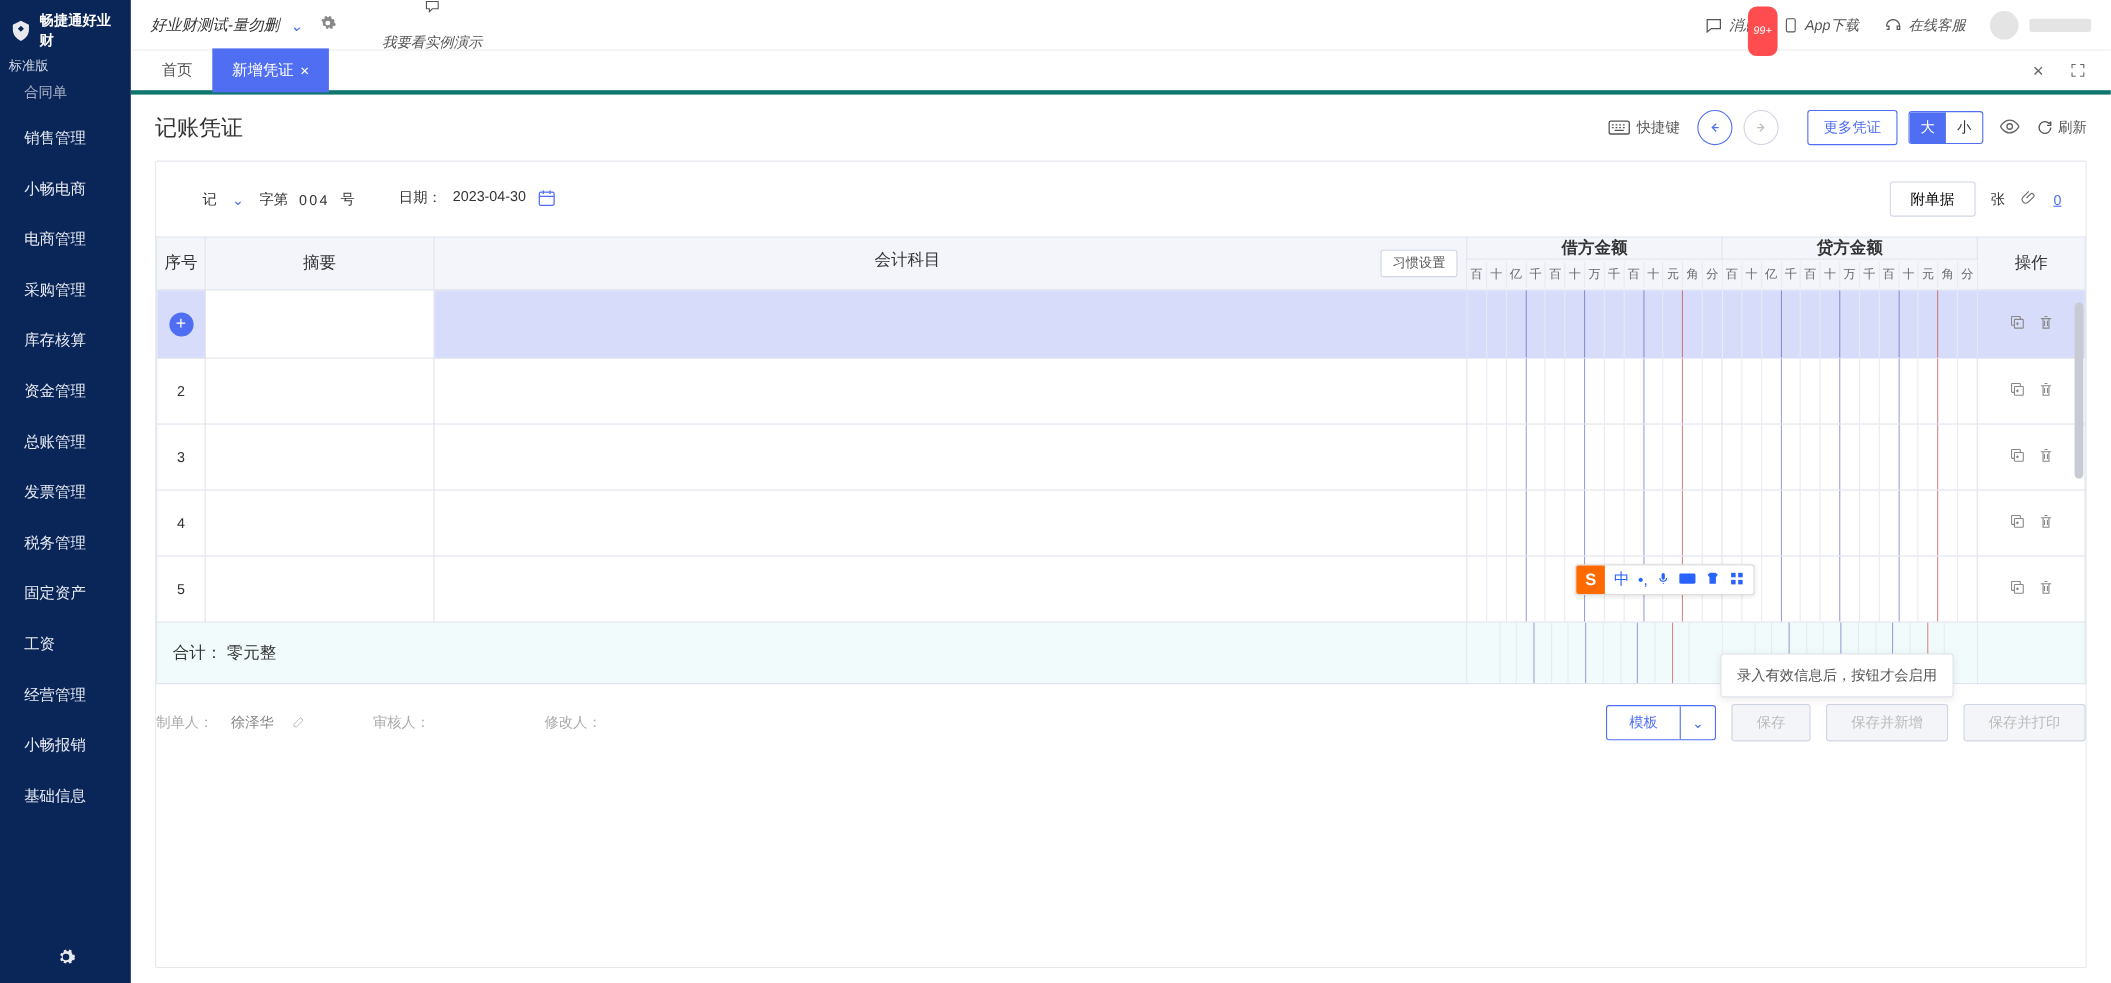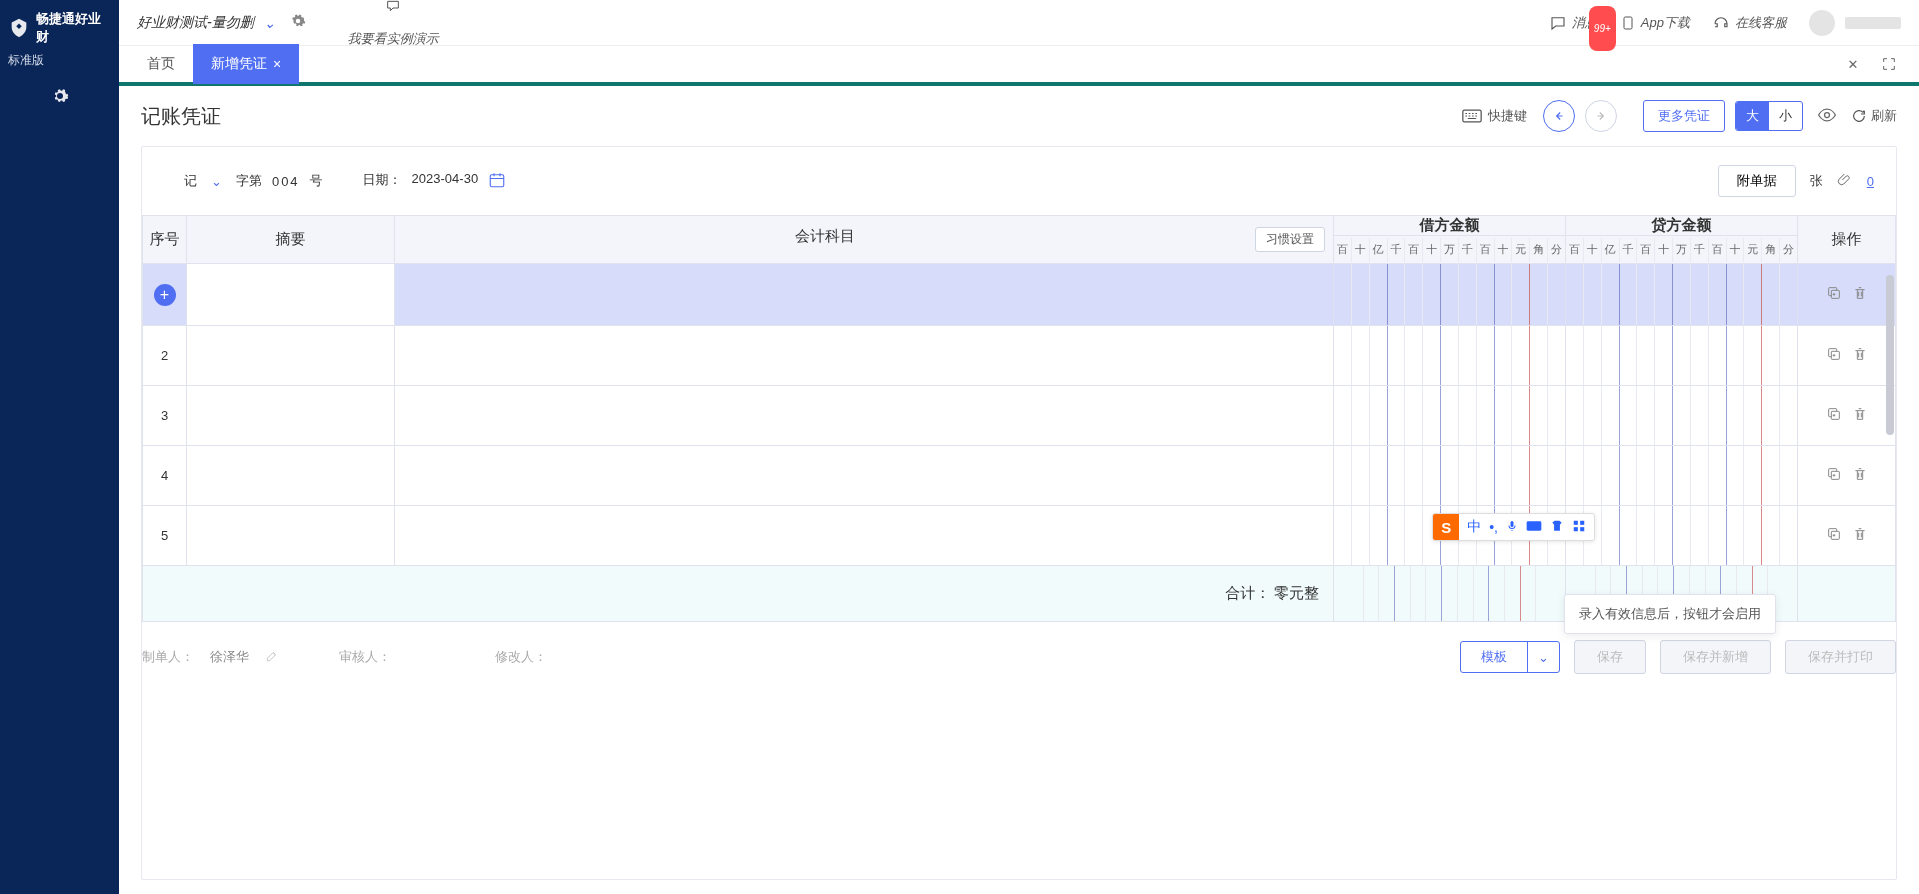--- a/index.html
+++ b/index.html
@@ -88,21 +88,21 @@
 .amt-cell { flex: 1; border-right: 1px solid #e8eaf2; }
 .amt-cell:last-child { border-right: none; }
 .amt-cell.sep3 { border-right-color: #9aa3d8; }
 .amt-cell.sepdec { border-right-color: #d88a8a; }
 .tr-active .amt-cell.sep3 { border-right-color: #8891d0; }
 .tr-active .amt-cell.sepdec { border-right-color: #cc7a7a; }
 .add-btn { width: 22px; height: 22px; background: #4f6ef2; color: #fff; border-radius: 50%; display: inline-flex; align-items: center; justify-content: center; cursor: pointer; font-size: 16px; }
 .ops-cell { display: flex; gap: 10px; justify-content: center; align-items: center; }
 .op-icon { cursor: pointer; color: #888; }
 .vt tfoot td { background: #f1fbfb; height: 56px; padding: 0 14px; color: #333; font-size: 15px; }
-.total-cell { text-align: right; font-family: Liberation Serif, serif; }
+.total-cell { text-align: left; }
 .footer-row { padding: 18px 0 10px 0; display: flex; align-items: center; gap: 16px; color: #aaa; font-size: 13px; }
 .footer-row .fval { color: #888; }
 .edit-icon { color: #bbb; cursor: pointer; }
 .footer-row .gap { width: 28px; }
 .actions { margin-left: auto; display: flex; align-items: center; gap: 14px; position: relative; }
 .tpl-btn { display: flex; border: 1px solid #4f6ef2; border-radius: 3px; overflow: hidden; text-align: center; }
 .tpl-l { padding: 6px 20px; color: #4f6ef2; cursor: pointer; }
 .tpl-r { padding: 6px 10px; border-left: 1px solid #4f6ef2; color: #4f6ef2; cursor: pointer; display: flex; align-items: center; }
 .act-btn { padding: 7px 22px; border-radius: 3px; border: 1px solid #d0d5e3; background: #f4f5f9; color: #bbb; cursor: not-allowed; font-size: 13px; }
 .tooltip { position: absolute; bottom: 40px; right: 120px; background: #fff; border: 1px solid #e0e3ed; box-shadow: 0 2px 8px rgba(0,0,0,0.08); padding: 10px 14px; border-radius: 3px; font-size: 13px; color: #555; white-space: nowrap; }
@@ -119,20 +119,37 @@
 <div class="app">
   <div class="sidebar">
     <div class="logo-block">
       <svg width="22" height="22" viewBox="0 0 24 24">
           <path fill="#fff" d="M12 2l8 4v5c0 5-3.5 9-8 11-4.5-2-8-6-8-11V6l8-4z" opacity="0.9"></path>
           <path fill="#0a2557" d="M12 7l3 3-3 3-3-3z"></path>
         </svg>
       <span class="logo-text">畅捷通好业财</span>
     </div>
     <div class="edition">标准版</div>
+    <div class="side-menu">
+      <div class="side-item clipped">合同单</div>
+      <div class="side-item">销售管理</div>
+      <div class="side-item">小畅电商</div>
+      <div class="side-item">电商管理</div>
+      <div class="side-item">采购管理</div>
+      <div class="side-item">库存核算</div>
+      <div class="side-item">资金管理</div>
+      <div class="side-item">总账管理</div>
+      <div class="side-item">发票管理</div>
+      <div class="side-item">税务管理</div>
+      <div class="side-item">固定资产</div>
+      <div class="side-item">工资</div>
+      <div class="side-item">经营管理</div>
+      <div class="side-item">小畅报销</div>
+      <div class="side-item">基础信息</div>
+    </div>
     <div class="side-footer">
       <svg viewBox="0 0 24 24">
           <path fill="#fff" d="M12 8a4 4 0 100 8 4 4 0 000-8zm9 4l2 1-1 3-2-.5a8 8 0 01-1.5 1.5l.5 2-3 1-1-2a8 8 0 01-2 0l-1 2-3-1 .5-2A8 8 0 018 16.5L6 17l-1-3 2-1a8 8 0 010-2l-2-1 1-3 2 .5A8 8 0 019.5 6L9 4l3-1 1 2a8 8 0 012 0l1-2 3 1-.5 2A8 8 0 0120 9.5l2-.5 1 3-2 1a8 8 0 010 2z" opacity="0.9"></path>
         </svg>
     </div>
   </div>
 
   <div class="main">
     <div class="topbar">
       <div class="org-select">

